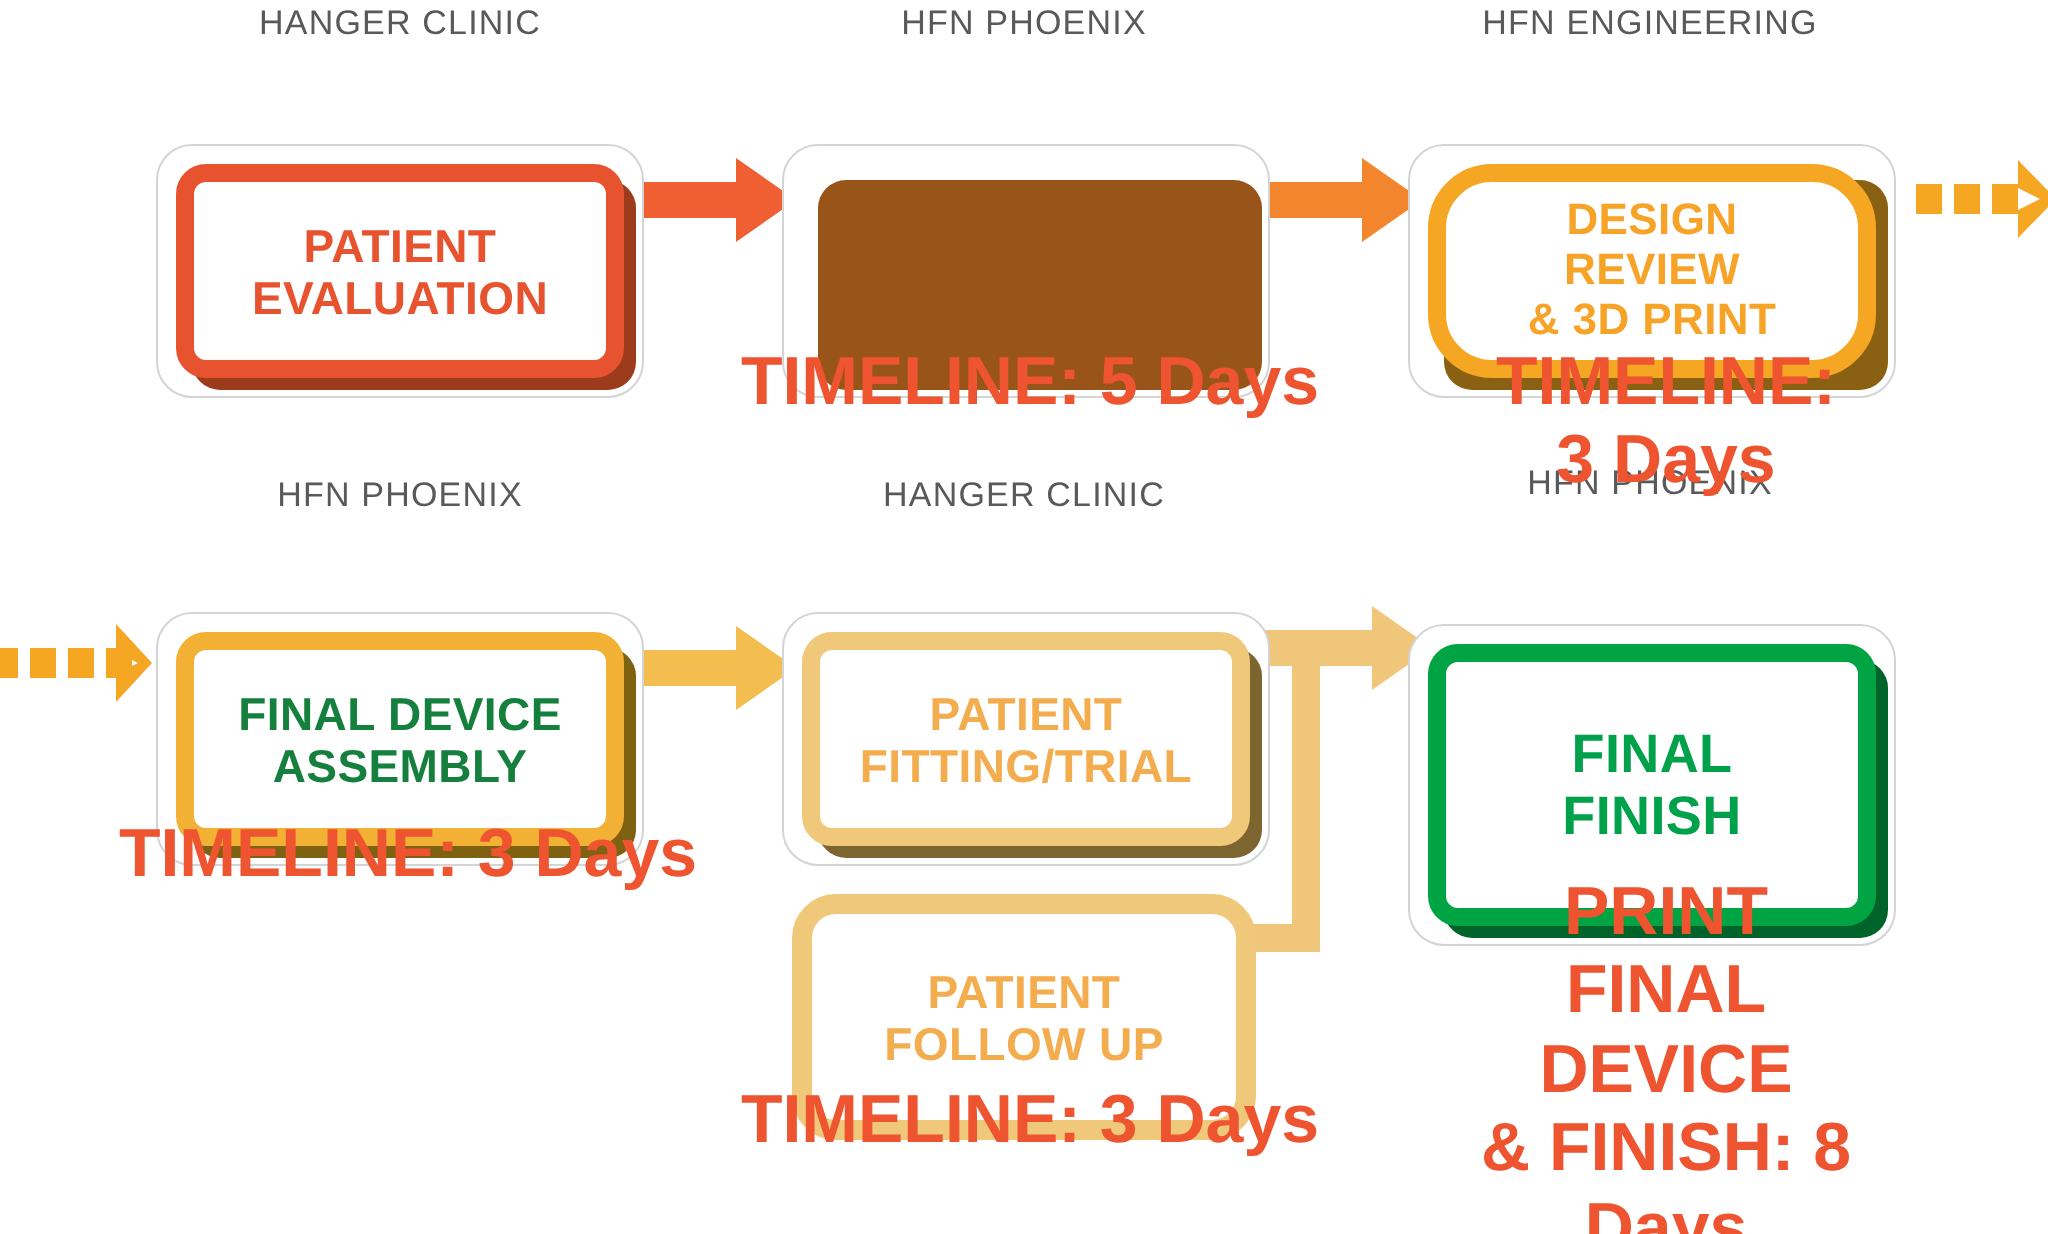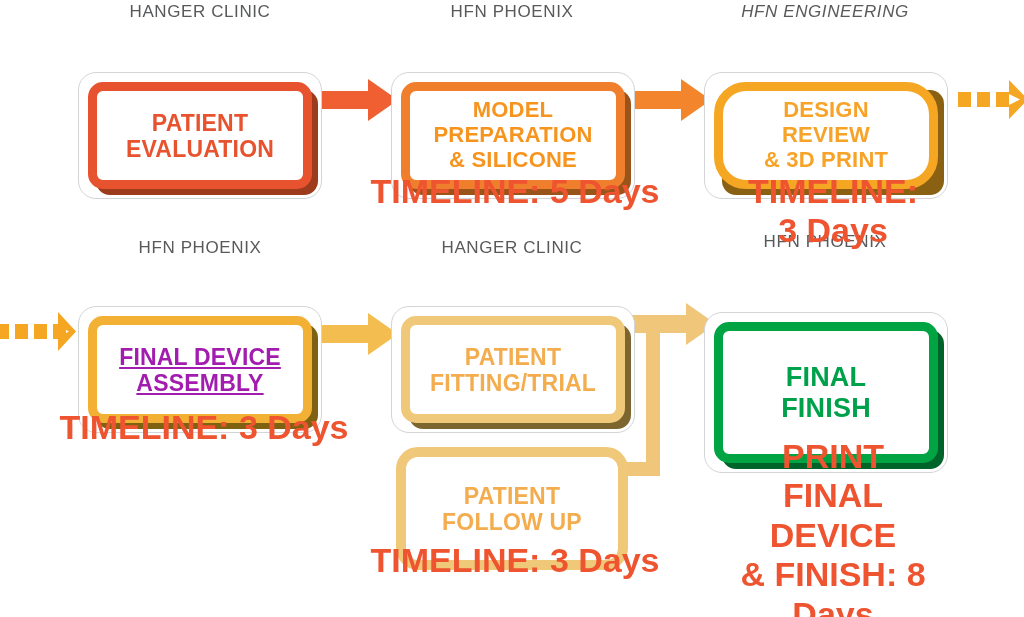--- a/index.html
+++ b/index.html
@@ -120,21 +120,21 @@
     overflow: visible;
   }
 </style>
 </head>
 <body>
 
 <div id="stage">
 
   <div class="col-label" style="left:200px; top:2px;">HANGER CLINIC</div>
   <div class="col-label" style="left:512px; top:2px;">HFN PHOENIX</div>
-  <div class="col-label" style="left:825px; top:2px;font-style:italic;">HFN ENGINEERING</div>
+  <div class="col-label" style="left:825px; top:2px;">HFN ENGINEERING</div>
   <div class="col-label" style="left:200px; top:238px;">HFN PHOENIX</div>
   <div class="col-label" style="left:512px; top:238px;">HANGER CLINIC</div>
   <div class="col-label" style="left:825px; top:232px;">HFN PHOENIX</div>
 
   <svg class="arrow-svg" style="left:316px; top:76px;" width="84" height="48" viewBox="0 0 84 48">
     <path d="M0,15 L52,15 L52,3 L82,24 L52,45 L52,33 L0,33 Z" fill="#ef5f32"></path>
   </svg>
 
   <svg class="arrow-svg" style="left:629px; top:76px;" width="84" height="48" viewBox="0 0 84 48">
     <path d="M0,15 L52,15 L52,3 L82,24 L52,45 L52,33 L0,33 Z" fill="#f3862c"></path>
@@ -173,44 +173,39 @@
     <div class="ring" style="border-color:#e8532f;">
       <div class="node-text" style="color:#e8532f;">PATIENT
 EVALUATION</div>
     </div>
   </div>
 
   <div class="node" style="left:391px; top:28px; width:244px; height:127px;">
     <div class="softshadow"></div>
     <div class="frame"></div>
     <div class="extrude" style="background:#99541a;"></div>
-    <div class="ring" style="border-color:#f07f2d;">
-      <div class="node-text" style="color:#f7941e; font-size:22px;">MODEL
-PREPARATION
-&amp; SILICONE</div>
-    </div>
   </div>
 
   <div class="node" style="left:704px; top:28px; width:244px; height:127px;">
     <div class="softshadow"></div>
     <div class="frame"></div>
     <div class="extrude" style="background:#8a6113;"></div>
     <div class="ring" style="border-color:#f5a623;border-radius:32px;">
       <div class="node-text" style="color:#f7a328; font-size:22px;">DESIGN
 REVIEW
 &amp; 3D PRINT</div>
     </div>
   </div>
 
   <div class="node" style="left:78px; top:262px; width:244px; height:127px;">
     <div class="softshadow"></div>
     <div class="frame"></div>
     <div class="extrude" style="background:#7f6211;"></div>
     <div class="ring" style="border-color:#f2b134;">
-      <div class="node-text" style="color:#a21caf;text-decoration:underline;">FINAL DEVICE
+      <div class="node-text" style="color:#15803d;">FINAL DEVICE
 ASSEMBLY</div>
     </div>
   </div>
 
   <div class="node" style="left:391px; top:262px; width:244px; height:127px;">
     <div class="softshadow"></div>
     <div class="frame"></div>
     <div class="extrude" style="background:#7d6530;"></div>
     <div class="ring" style="border-color:#f0c879;">
       <div class="node-text" style="color:#f4ad4e;">PATIENT

